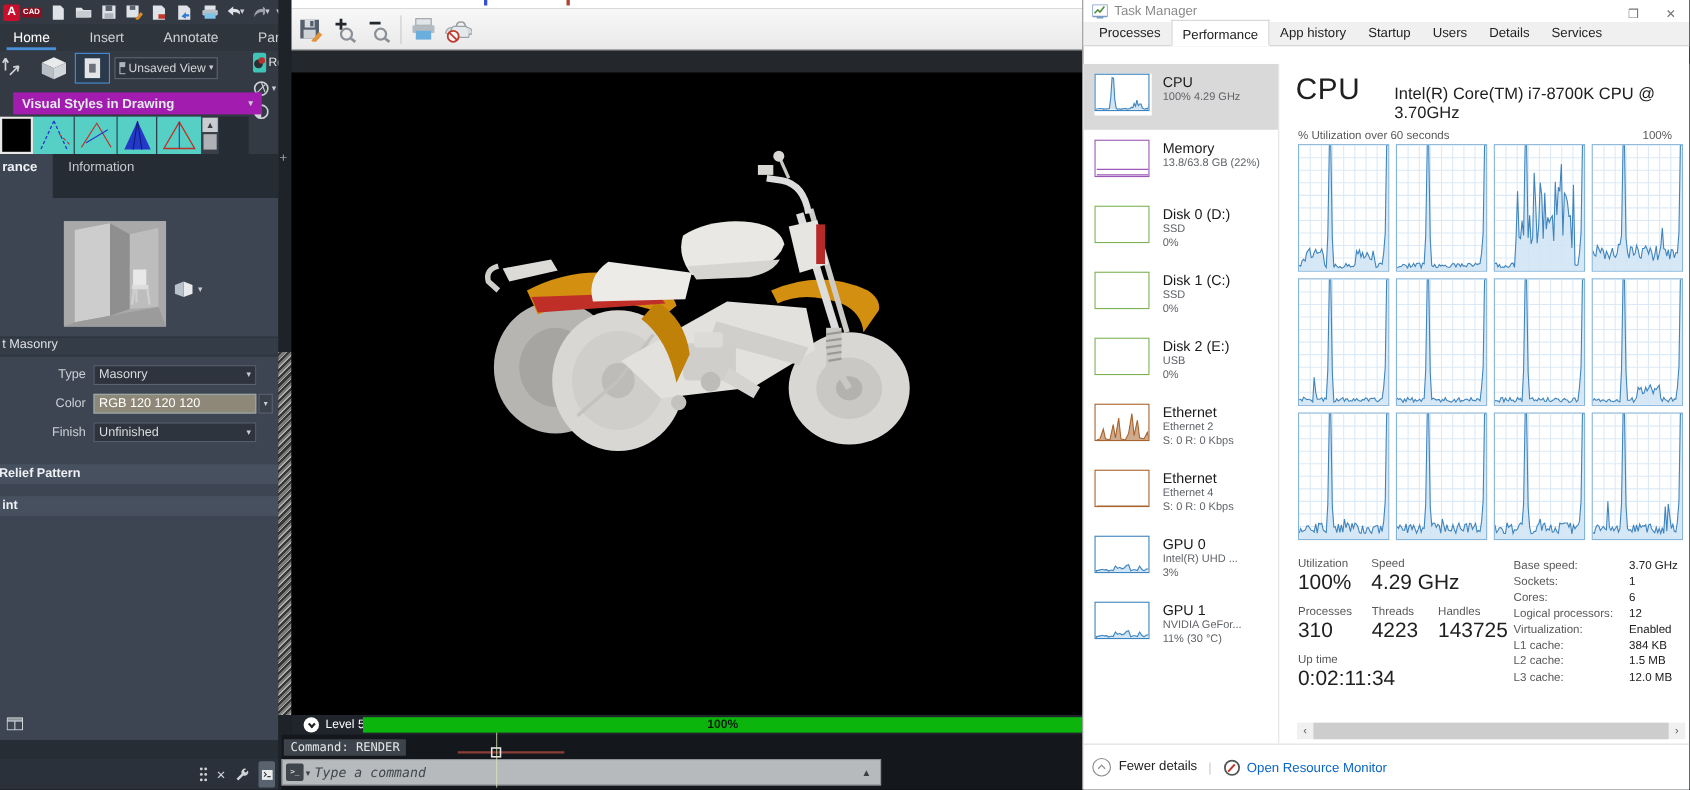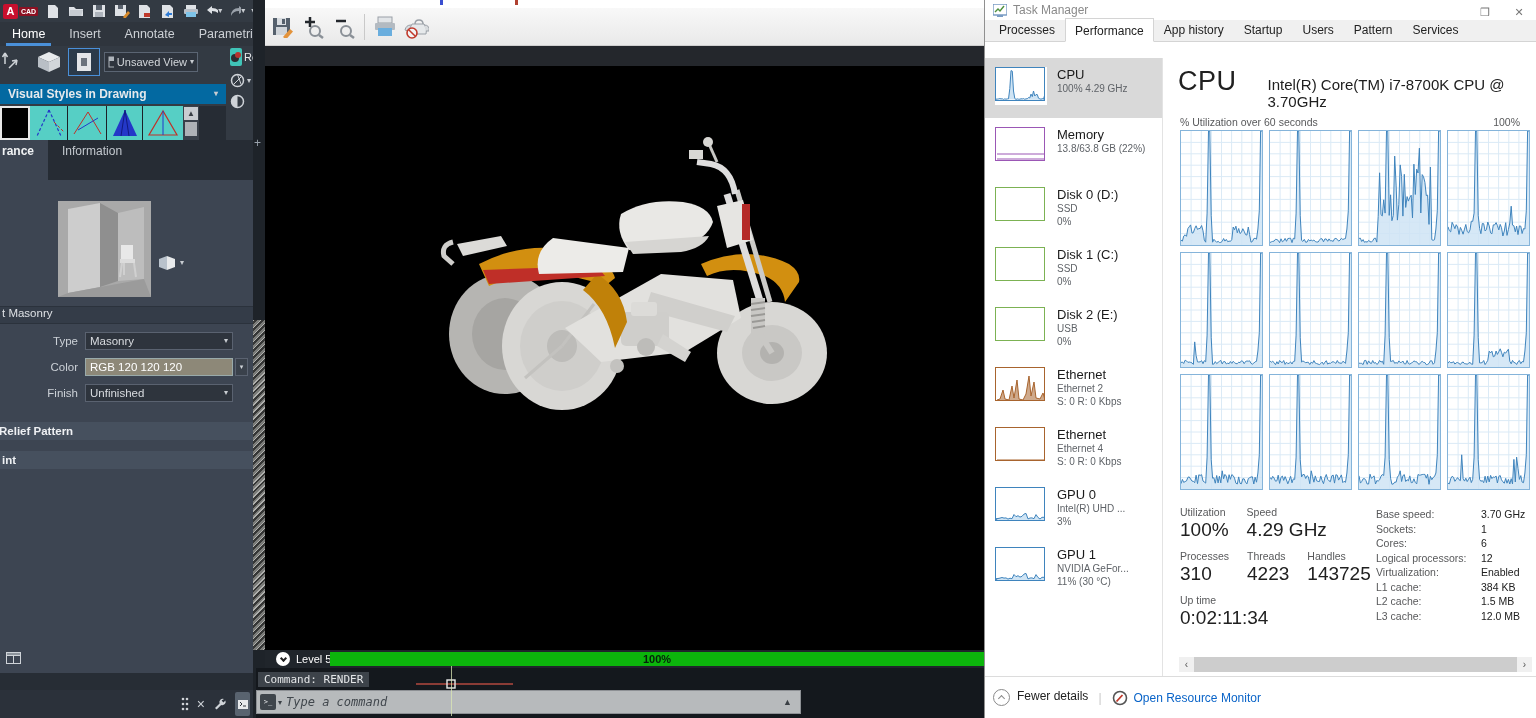--- a/index.html
+++ b/index.html
@@ -9,32 +9,32 @@
 
 
 #acad{position:absolute;left:0;top:0;width:256px;height:718px;background:#2c323b;color:#d8dbdf}
 #qat{position:absolute;left:0;top:0;width:256px;height:22px;background:#333a43;display:flex;align-items:center;gap:6px;padding-left:3px}
 #acad-logo{display:flex;align-items:center;gap:1px}
 #logo-a{width:15px;height:15px;background:#c8102e;color:#fff;font-weight:bold;font-size:11px;display:flex;align-items:center;justify-content:center;border-radius:2px}
 #logo-cad{background:#8d1022;color:#fff;font-size:7px;font-weight:bold;padding:1px 2px;border-radius:1px}
 .qicon{width:17px;height:16px;display:flex;align-items:center;justify-content:center}
 .qicon svg{display:block}
 .caret{font-size:8px;color:#c8ccd1;line-height:1}
-#ribbon-tabs{position:absolute;left:0;top:22px;width:256px;height:24px;background:#2f353d;display:flex;gap:0;font-size:12.5px;color:#cdd1d6;white-space:nowrap;overflow:hidden}
+#ribbon-tabs{position:absolute;left:0;top:22px;width:256px;height:24px;background:#2f353d;display:flex;gap:12px;font-size:12.5px;color:#cdd1d6;white-space:nowrap;overflow:hidden}
 .rtab{padding:4px 12px;height:24px;display:flex;align-items:center;position:relative}
 .rtab.active{color:#fff}
 .rtab.active:after{content:"";position:absolute;left:6px;right:6px;bottom:0;height:3px;background:#4a90d9}
 #ribbon-body{position:absolute;left:0;top:46px;width:256px;height:94px;background:#333a43}
 #edge-arrows{position:absolute;left:1px;top:4px}
 #btn-cube{position:absolute;left:34px;top:2px;width:30px;height:28px;display:flex;align-items:center;justify-content:center}
 #btn-section{position:absolute;left:68px;top:2px;width:32px;height:28px;border:1px solid #4a90d9;background:#2b3a4a;display:flex;align-items:center;justify-content:center}
 #view-ctl{position:absolute;left:104px;top:6px;width:94px;height:20px;border:1px solid #5b6573;background:#2e343d;display:flex;align-items:center;gap:3px;padding:0 3px;font-size:11px;color:#d3d7db;white-space:nowrap;overflow:hidden}
 #render-mini{position:absolute;left:230px;top:2px;width:26px;height:104px}
 #render-sq{width:20px;height:18px;background:#40c4b8;border-radius:2px;display:flex;align-items:center;justify-content:center}
-#vstyles-bar{position:absolute;left:0;top:38px;width:226px;height:20px;background:#0369a1;display:flex;align-items:center;justify-content:space-between;padding:0 8px;font-weight:bold;font-size:12px;color:#e6e9ec}
+#vstyles-bar{position:absolute;left:12px;top:38px;width:226px;height:20px;background:#a21caf;display:flex;align-items:center;justify-content:space-between;padding:0 8px;font-weight:bold;font-size:12px;color:#e6e9ec}
 #thumbstrip{position:absolute;left:0;top:60px;width:226px;height:34px;background:#262c34;display:flex}
 .vthumb{height:34px;border-right:1px solid #1c2128}
 #vscroll{width:16px;height:34px;background:#39404a;display:flex;flex-direction:column;align-items:center}
 #vscroll .sbtn{width:14px;height:13px;background:#c9ccd0;color:#3a3f45;font-size:8px;display:flex;align-items:center;justify-content:center;margin-top:1px}
 #vscroll .sthumb{width:12px;height:14px;background:#aeb2b7;margin-top:2px}
 
 #palette{position:absolute;left:0;top:140px;width:253px;height:533px;background:#3d4552;overflow:hidden}
 #pal-tabs{height:40px;background:#262c34;display:flex;font-size:12px}
 .ptab{padding:4px 14px;color:#c4c9cf}
 .ptab.active{background:#3d4552;color:#f0f2f4;font-weight:bold;padding-left:2px}
@@ -532,21 +532,21 @@
         <span class="winbtn">❒</span>
         <span class="winbtn">✕</span>
       </div>
     </div>
     <div id="tm-tabs">
         <span class="tmtab">Processes</span>
         <span class="tmtab active">Performance</span>
         <span class="tmtab">App history</span>
         <span class="tmtab">Startup</span>
         <span class="tmtab">Users</span>
-        <span class="tmtab">Pattern</span>
+        <span class="tmtab">Details</span>
         <span class="tmtab">Services</span>
       </div>
 
     <div id="tm-sidebar">
         <div class="tm-item sel">
           <div class="tm-thumb">
             <svg width="50" height="34" style="border:1px solid #3f84bd;background:#fff">
               <polygon points="0,31 0.0,31.2 1.3,31.1 2.5,30.9 3.8,30.6 5.0,30.9 6.3,30.8 7.5,31.4 8.8,30.9 10.0,31.2 11.3,30.9 12.5,30.8 13.8,20.6 15.0,2.6 16.3,3.2 17.5,23.0 18.8,30.5 20.0,31.4 21.3,30.9 22.5,31.2 23.8,31.2 25.0,30.8 26.3,30.9 27.5,30.6 28.8,31.3 30.0,30.8 31.3,30.8 32.5,29.5 33.8,29.9 35.0,26.1 36.3,28.6 37.5,23.0 38.8,28.0 40.0,26.5 41.3,26.6 42.5,30.2 43.8,30.8 45.0,31.2 46.3,30.6 47.5,31.1 48.8,26.6 50.0,24.5 50,32" fill="#cfe4f4"></polygon>
               <polyline points="0,31 0.0,31.2 1.3,31.1 2.5,30.9 3.8,30.6 5.0,30.9 6.3,30.8 7.5,31.4 8.8,30.9 10.0,31.2 11.3,30.9 12.5,30.8 13.8,20.6 15.0,2.6 16.3,3.2 17.5,23.0 18.8,30.5 20.0,31.4 21.3,30.9 22.5,31.2 23.8,31.2 25.0,30.8 26.3,30.9 27.5,30.6 28.8,31.3 30.0,30.8 31.3,30.8 32.5,29.5 33.8,29.9 35.0,26.1 36.3,28.6 37.5,23.0 38.8,28.0 40.0,26.5 41.3,26.6 42.5,30.2 43.8,30.8 45.0,31.2 46.3,30.6 47.5,31.1 48.8,26.6 50.0,24.5 50,32" fill="none" stroke="#3f84bd" stroke-width="1"></polyline>
             </svg>

